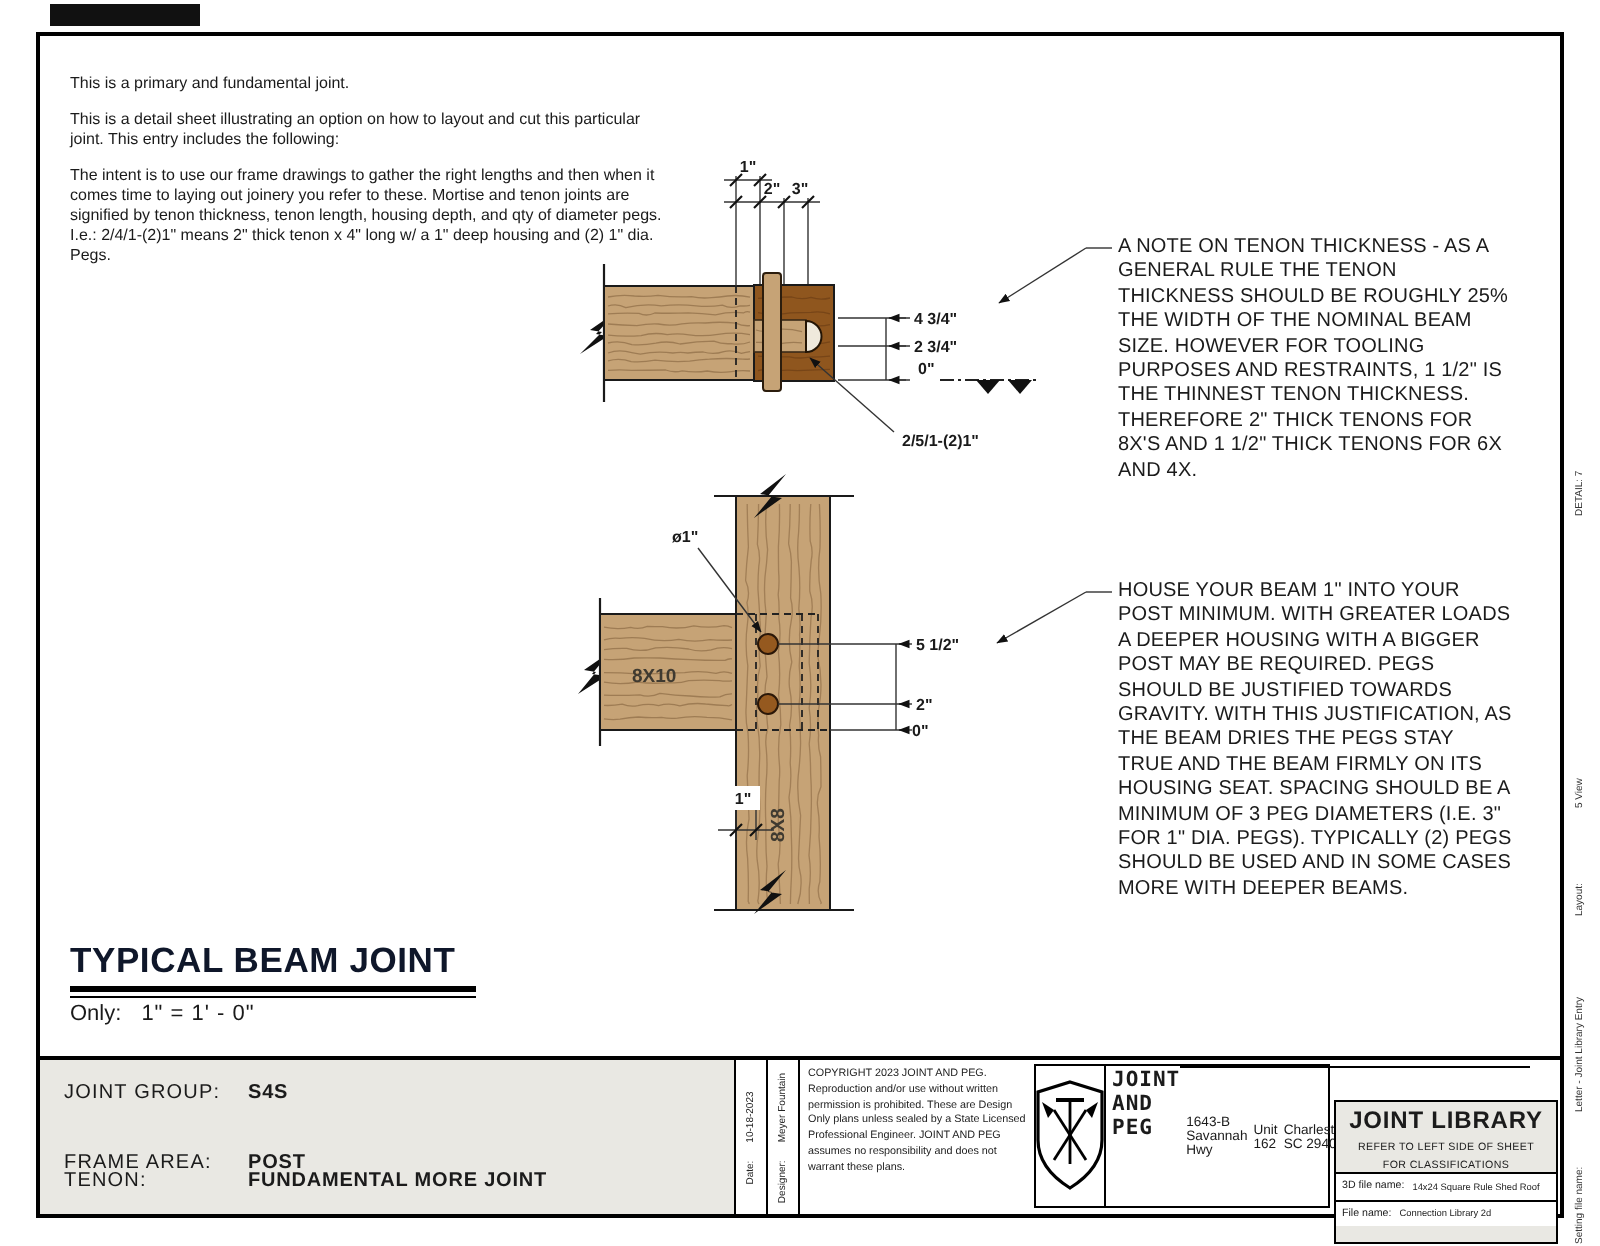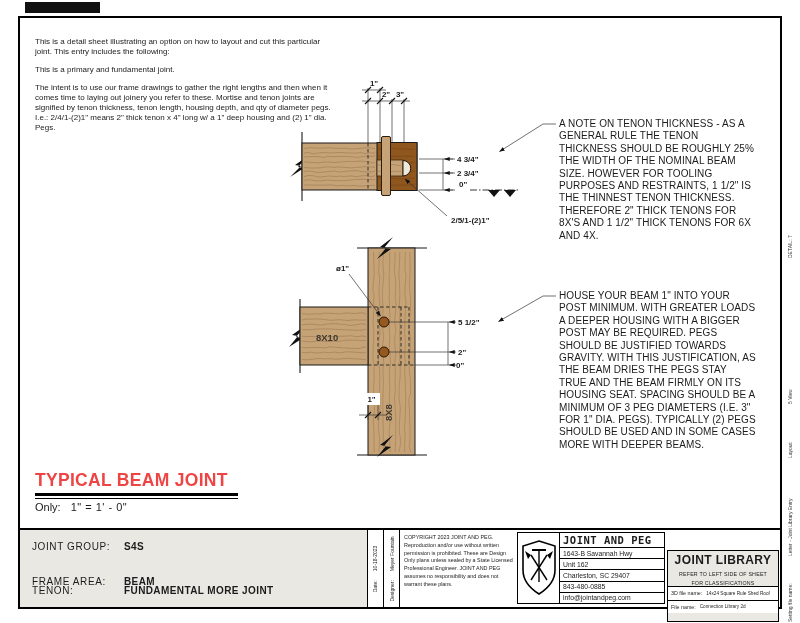--- a/index.html
+++ b/index.html
@@ -24,39 +24,39 @@
   svg.dwg { left:0; top:0; }
   .dim  { font:bold 8px "Liberation Sans", sans-serif; fill:#1a1a1a; }
   .lbl  { font:bold 9.5px "Liberation Sans", sans-serif; fill:#3f3a30; }
   .thin { stroke:#333; stroke-width:.7; fill:none; }
   .edge { stroke:#1a1a1a; stroke-width:1.1; fill:none; }
   .dash { stroke:#222; stroke-width:.9; fill:none; stroke-dasharray:3.5 2.5; }
   .tick { stroke:#111; stroke-width:1.1; }
 
   
   .titlewrap { left:35px; top:470px; }
-  .titlewrap h1 { font-size:17.5px; letter-spacing:.3px; color:#ef4444; padding-right:10px; display:inline-block; }
+  .titlewrap h1 { font-size:17.5px; letter-spacing:.3px; color:#0f172a; padding-right:10px; display:inline-block; }
   .rule1 { height:2.6px; background:#000; margin-top:2px; }
   .rule2 { height:1.3px; background:#000; margin-top:2px; }
   .scale { left:35px; top:501px; font-size:11px; }
   .scale .val { margin-left:10px; letter-spacing:.5px; }
 
   
   .band { left:20px; top:528px; width:761px; height:102px; border-top:2.2px solid #000; }
   .cell-left { left:0; top:0; width:348px; height:77px; background:#E9E8E3; border-right:1.6px solid #000; }
   .tb-row { position:absolute; left:12px; font-size:10px; letter-spacing:.6px; }
   .tb-row b { position:absolute; left:92px; letter-spacing:.4px; white-space:nowrap; }
   .vcol { top:0; height:77px; background:#fff; border-right:1.6px solid #000; display:flex; align-items:center; justify-content:center; }
   .vcol-date { left:348px; width:16px; }
   .vcol-designer { left:364px; width:16px; }
   .vtext { transform:rotate(-90deg); white-space:nowrap; font-size:5px; display:flex; gap:9px; color:#222; }
   .copyright { left:384px; top:4px; width:112px; font-size:5.4px; line-height:1.45; color:#222; }
   .co { left:497px; top:2px; width:148px; height:72px; border:1.6px solid #000; background:#fff; display:flex; }
   .co-logo { width:42px; border-right:1.6px solid #000; display:flex; align-items:center; justify-content:center; }
-  .co-rows { flex:1; display:flex; flex-direction:column;justify-content:space-between; }
+  .co-rows { flex:1; display:flex; flex-direction:row;justify-content:space-between; }
   .co-name { font-family:"DejaVu Sans Mono", monospace; font-weight:bold; font-size:10.5px; letter-spacing:.5px; padding:1px 0 0 3px; height:14px; }
   .co-line { border-top:1px solid #000; font-size:6.8px; padding-left:3px; flex:1; display:flex; align-items:center; }
   .lib { left:647px; top:20px; width:112px; height:72px; border:1.6px solid #000; background:#E9E8E3; display:flex; flex-direction:column; }
   .lib-title { text-align:center; font-weight:bold; font-size:12px; letter-spacing:.4px; margin-top:2px; }
   .lib-sub { text-align:center; font-size:5.3px; letter-spacing:.2px; margin-top:3.5px; }
   .lib-row { border-top:1.6px solid #000; background:#fff; height:13.5px; display:flex; align-items:center; padding:0 3px; gap:4px; }
   .lib-row:first-of-type { margin-top:auto; }
   .lib-lab { font-size:5.3px; }
   .lib-val { font-size:4.7px; color:#222; }
 
@@ -227,22 +227,22 @@
       <line class="thin" x1="359" y1="415" x2="387" y2="415"></line>
       <line class="tick" x1="365" y1="418" x2="371" y2="412"></line>
       <line class="tick" x1="375" y1="418" x2="381" y2="412"></line>
       <rect x="363" y="393" width="17" height="12" fill="#fff"></rect>
       <text class="dim" x="371.5" y="402" text-anchor="middle">1"</text>
     </g>
   </g>
 </svg>
 
 <div class="abs intro">
+  <p>This is a primary and fundamental joint.</p>
   <p>This is a detail sheet illustrating an option on how to layout and cut this particular joint. This entry includes the following:</p>
-  <p>This is a primary and fundamental joint.</p>
   <p>The intent is to use our frame drawings to gather the right lengths and then when it comes time to laying out joinery you refer to these.  Mortise and tenon joints are signified by tenon thickness, tenon length, housing depth, and qty of diameter pegs.  I.e.: 2/4/1-(2)1" means 2" thick tenon x 4" long w/ a 1" deep housing and (2) 1" dia. Pegs.</p>
 </div>
 
 <div class="abs note note1">A NOTE ON TENON THICKNESS - AS A GENERAL RULE THE TENON THICKNESS SHOULD BE ROUGHLY 25% THE WIDTH OF THE NOMINAL BEAM SIZE.  HOWEVER FOR TOOLING PURPOSES AND RESTRAINTS, 1 1/2" IS THE THINNEST TENON THICKNESS.  THEREFORE 2" THICK TENONS FOR 8X'S AND 1 1/2" THICK TENONS FOR 6X AND 4X.</div>
 <div class="abs note note2">HOUSE YOUR BEAM 1" INTO YOUR POST MINIMUM.  WITH GREATER LOADS A DEEPER HOUSING WITH A BIGGER POST MAY BE REQUIRED.  PEGS SHOULD BE JUSTIFIED TOWARDS GRAVITY.  WITH THIS JUSTIFICATION, AS THE BEAM DRIES THE PEGS STAY TRUE AND THE BEAM FIRMLY ON ITS HOUSING SEAT.  SPACING SHOULD BE A MINIMUM OF 3 PEG DIAMETERS (I.E. 3" FOR 1" DIA. PEGS).  TYPICALLY (2) PEGS SHOULD BE USED AND IN SOME CASES MORE WITH DEEPER BEAMS.</div>
 
 <div class="abs titlewrap">
   <h1>TYPICAL BEAM JOINT</h1>
   <div class="rule1"></div>
   <div class="rule2"></div>
@@ -253,21 +253,21 @@
 
 <div class="abs band">
 
   <div class="abs cell-left">
     <div class="tb-row" style="top:11px">
       <span>JOINT GROUP:</span>
       <b>S4S</b>
     </div>
     <div class="tb-row" style="top:46px">
       <span>FRAME AREA:</span>
-      <b>BEAM</b>
+      <b>POST</b>
     </div>
     <div class="tb-row" style="top:55px">
       <span>TENON:</span>
       <b>FUNDAMENTAL MORE JOINT</b>
     </div>
   </div>
 
   <div class="abs vcol vcol-date">
     <span class="vtext">
       <i style="font-style:normal">Date:</i>

